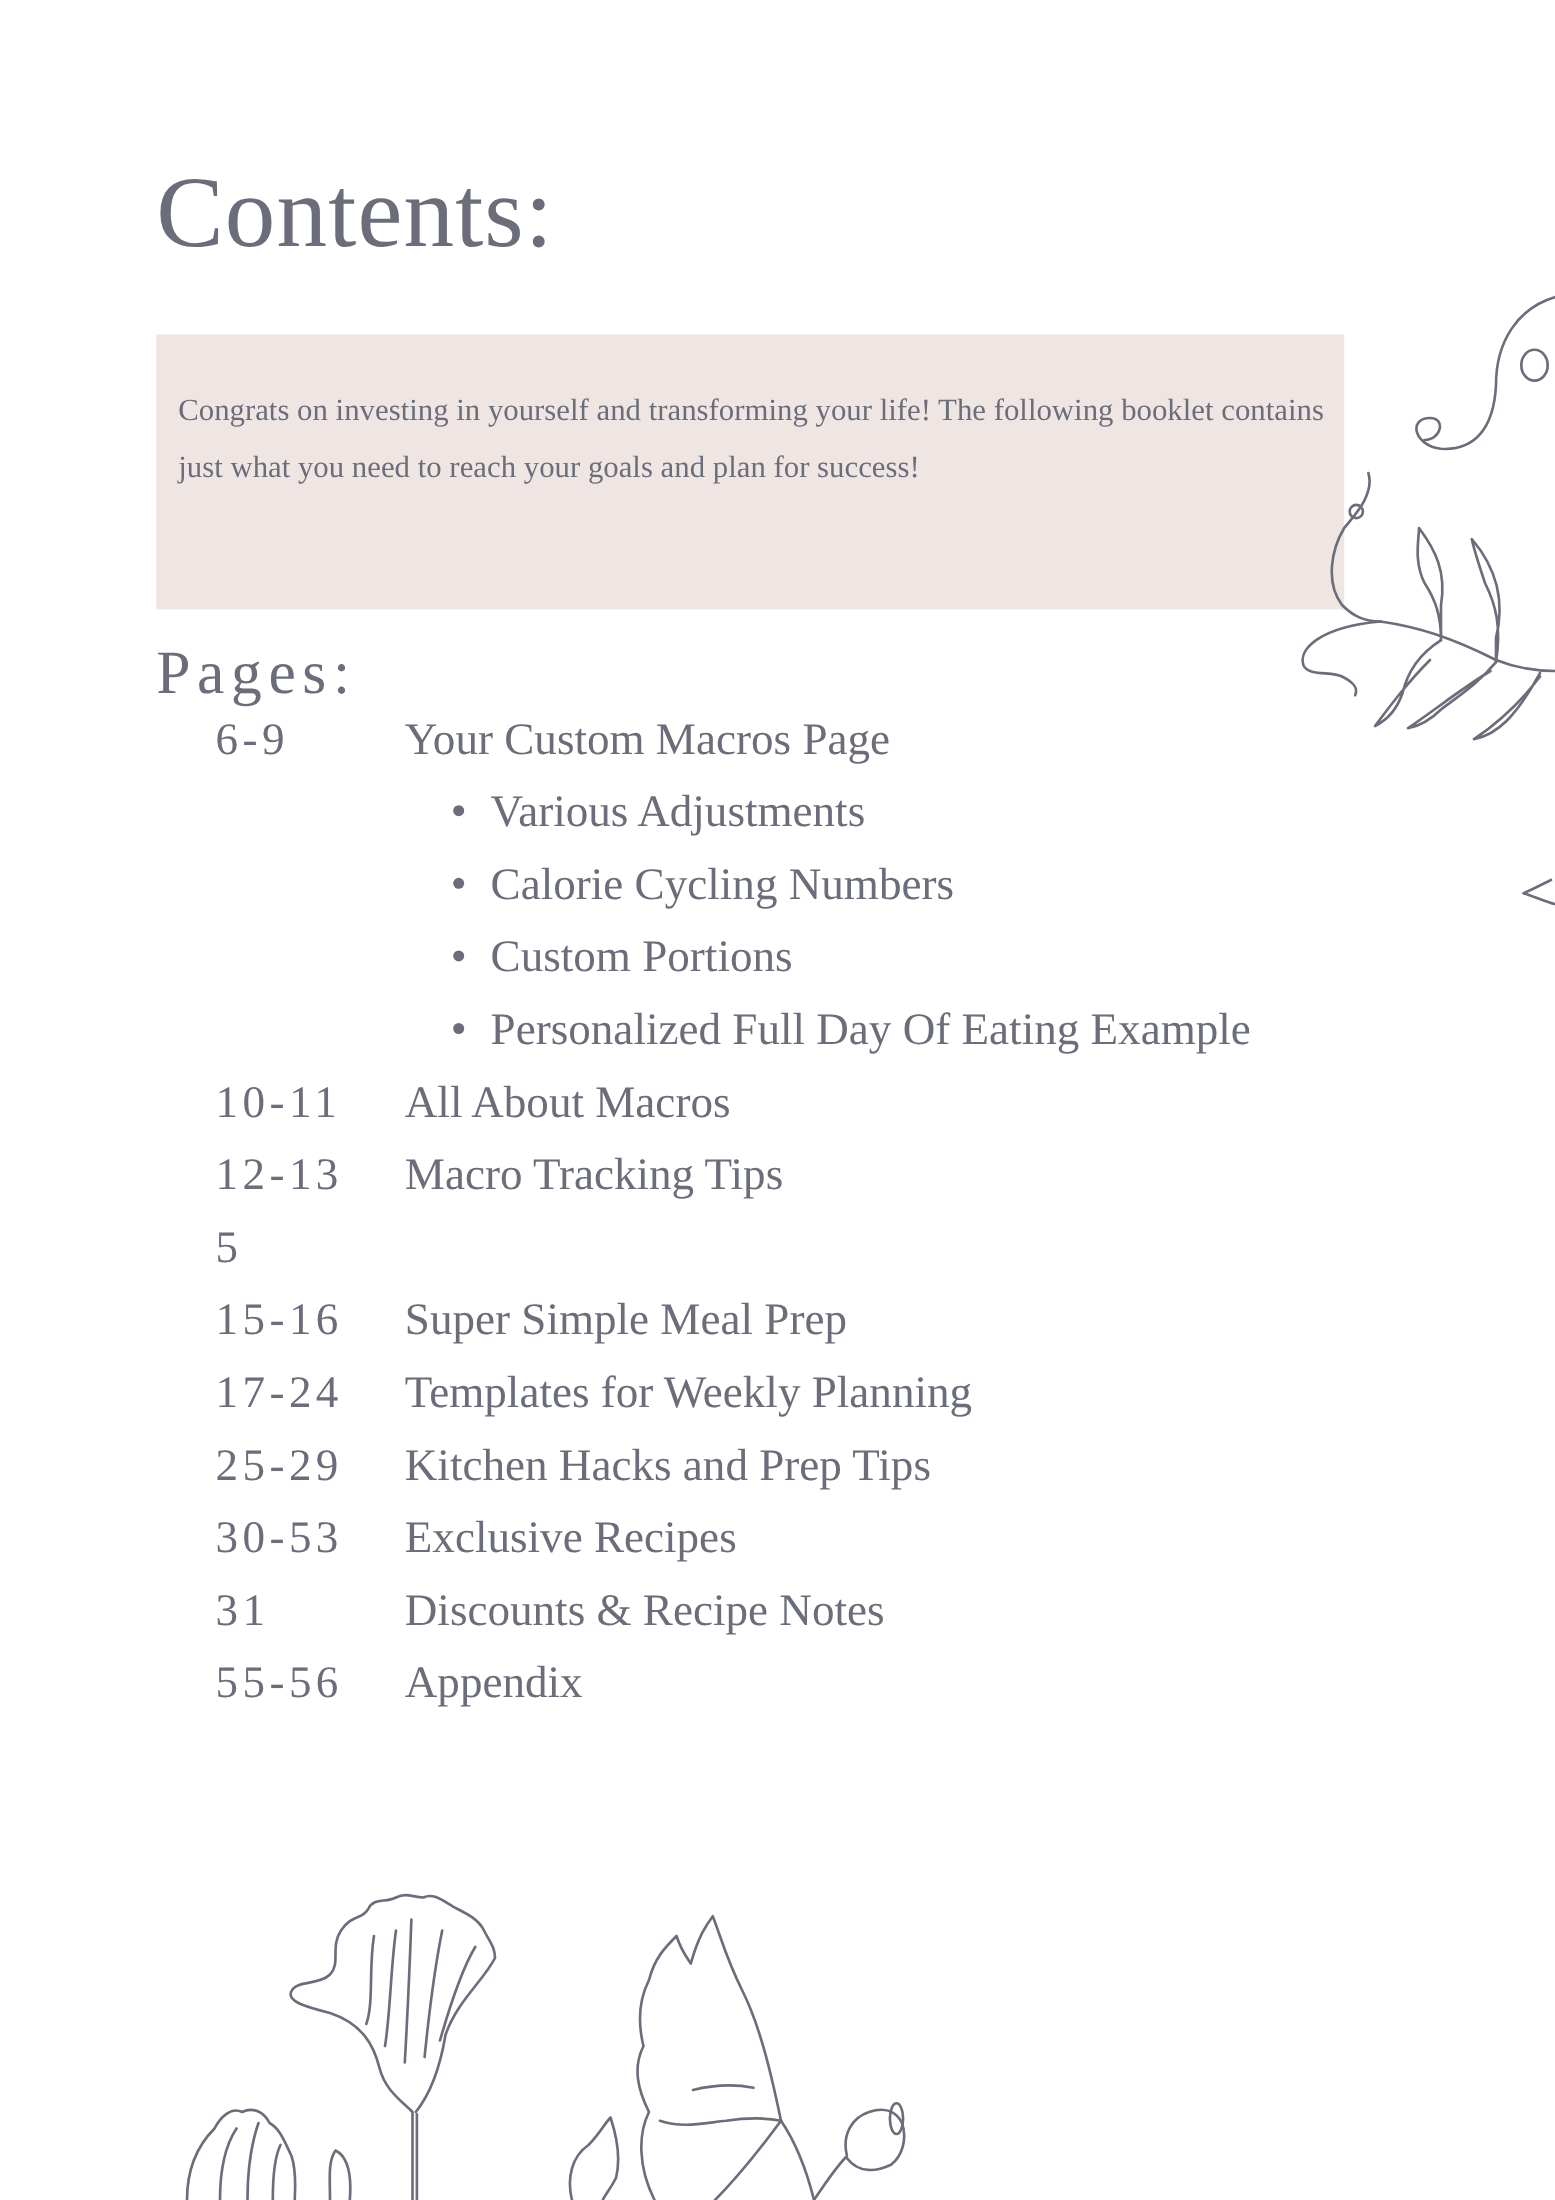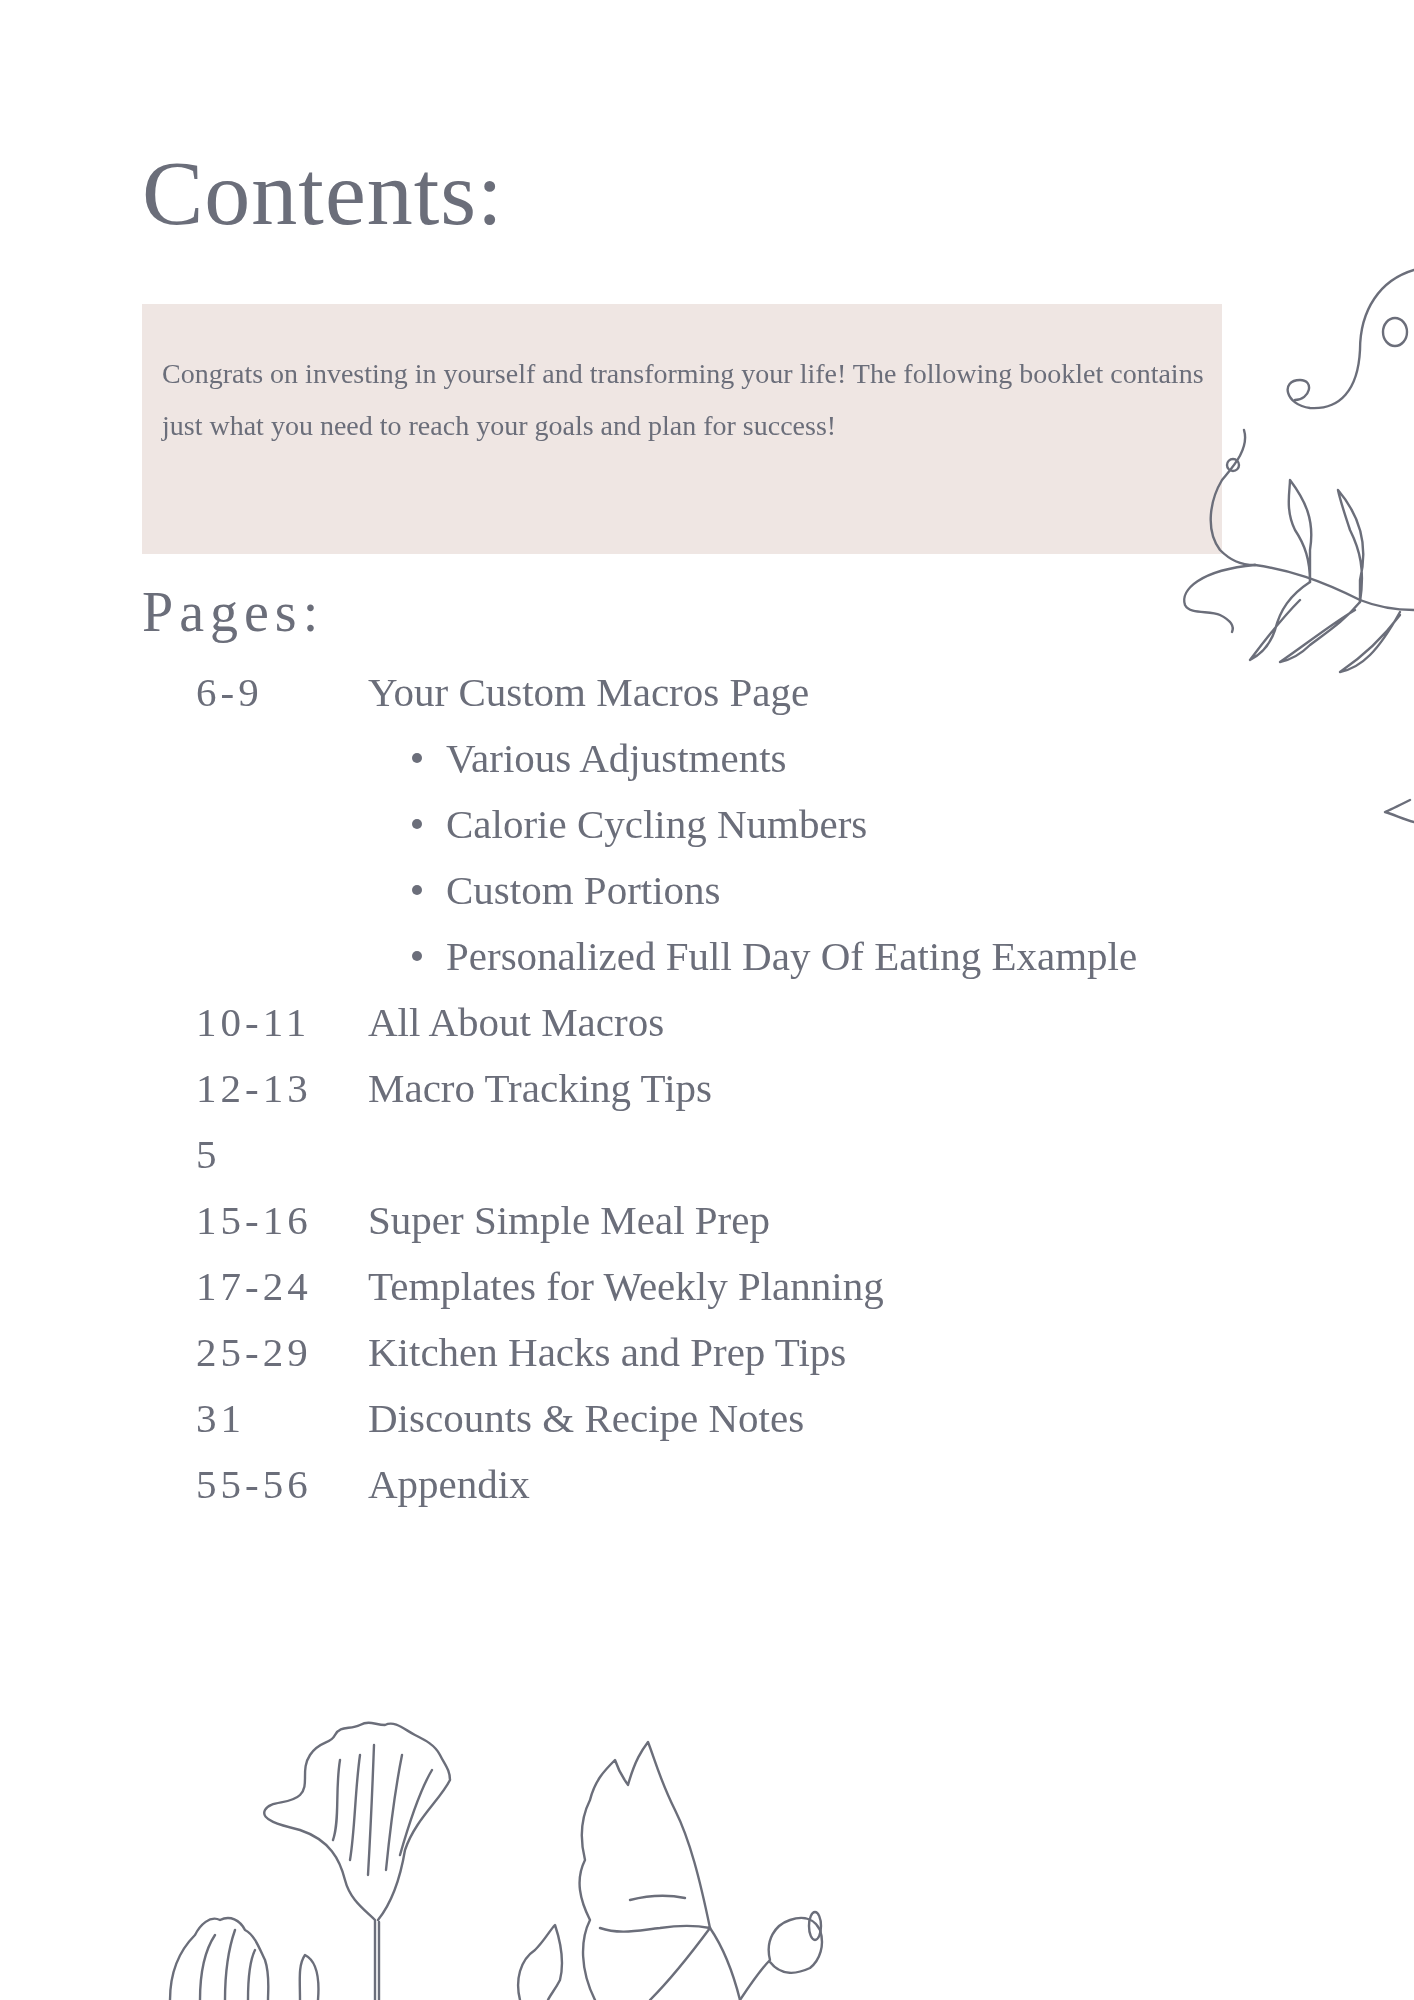--- a/index.html
+++ b/index.html
@@ -20,21 +20,21 @@
     position:absolute; left:20px; top:44px; width:1050px; margin:0;
     font-family:"Liberation Serif","DejaVu Serif", serif;
     font-size:28px; line-height:52px; color:#6b6e7a;
   }
   .pages-label {
     position:absolute; left:142px; top:580px; margin:0;
     font-family:"Liberation Serif","DejaVu Serif", serif;
     font-size:56px; letter-spacing:6px; color:#6b6e7a; font-weight:normal;
   }
   .toc {
-    position:absolute; left:196px; top:659px; width:1100px;
+    position:absolute; left:196px; top:638px; width:1100px;
     font-family:"Liberation Serif","DejaVu Serif", serif; font-size:41px; color:#6b6e7a;
   }
   .toc-row { height:66px; display:flex; align-items:center; }
   .toc-page { width:172px; letter-spacing:4px; }
   .toc-sub { height:66px; display:flex; align-items:center; padding-left:216px; }
   .bullet { width:10px; height:10px; border-radius:50%; background:#6b6e7a; margin-right:24px; }
   .deco { position:absolute; }
   svg path, svg ellipse, svg circle { fill:none; stroke:#6b6e7a; stroke-width:2.4; stroke-linecap:round; stroke-linejoin:round; }
 </style>
 </head>
@@ -86,20 +86,24 @@
   </div>
   <div class="toc-row">
     <span class="toc-page">17-24</span>
     <span>Templates for Weekly Planning</span>
   </div>
   <div class="toc-row">
     <span class="toc-page">25-29</span>
     <span>Kitchen Hacks and Prep Tips</span>
   </div>
   <div class="toc-row">
+    <span class="toc-page">30-53</span>
+    <span>Exclusive Recipes</span>
+  </div>
+  <div class="toc-row">
     <span class="toc-page">31</span>
     <span>Discounts &amp; Recipe Notes</span>
   </div>
   <div class="toc-row">
     <span class="toc-page">55-56</span>
     <span>Appendix</span>
   </div>
 </div>
 
 <svg class="deco" style="left:1160px; top:260px;" width="254" height="580" viewBox="0 0 254 580">

